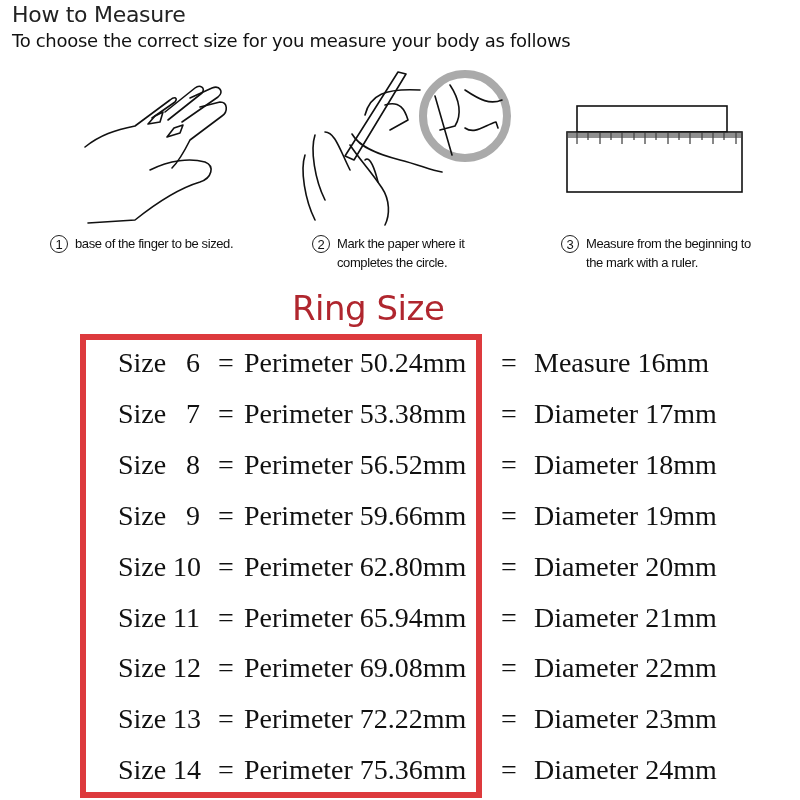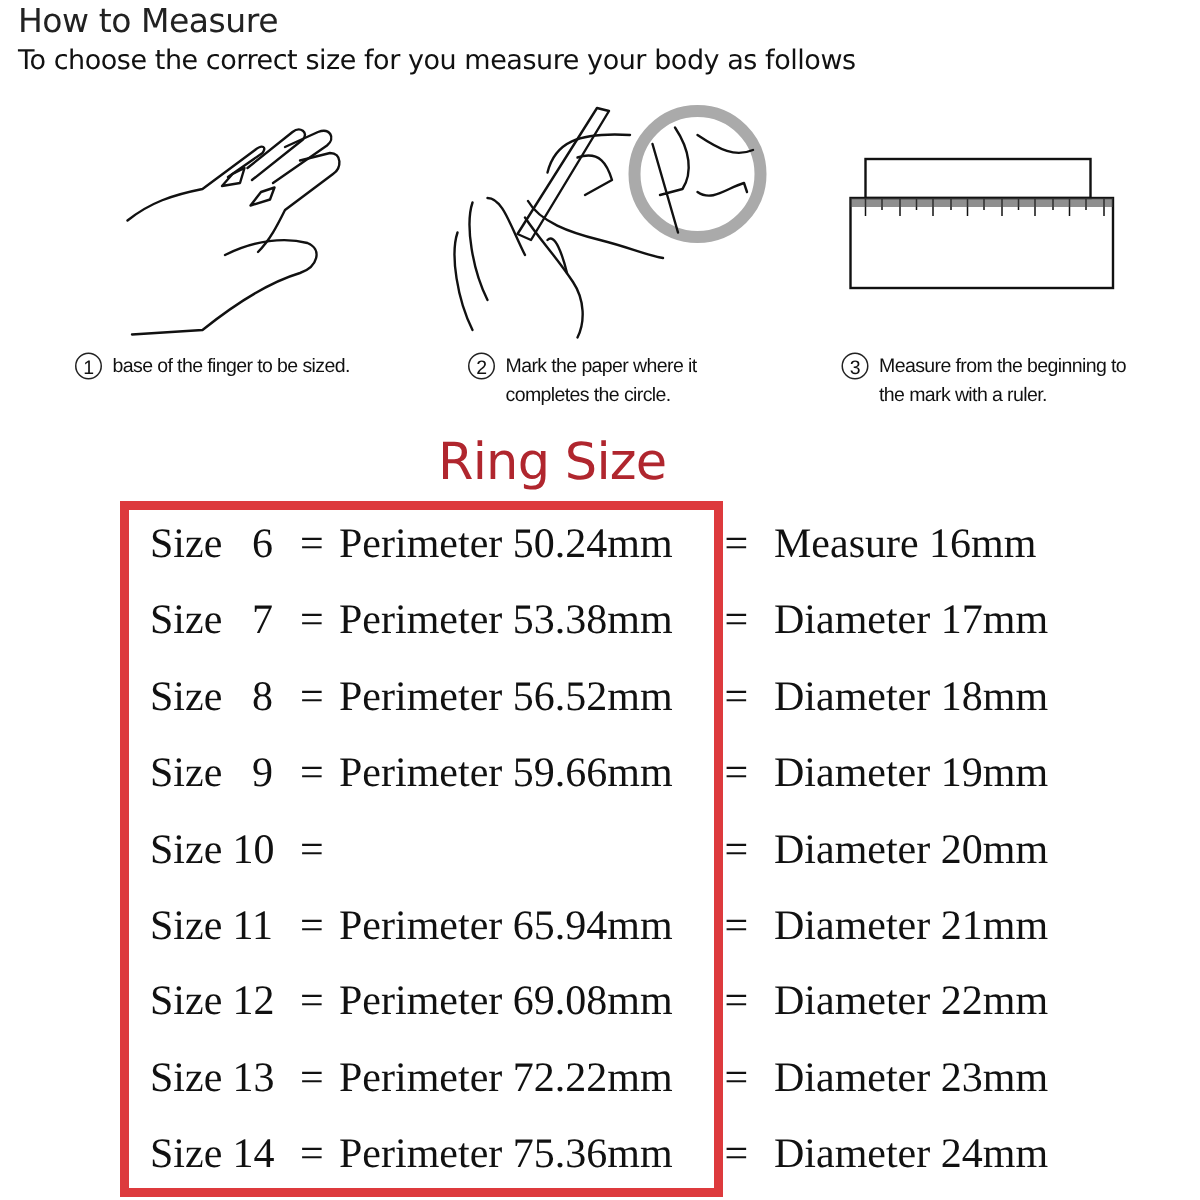--- a/index.html
+++ b/index.html
@@ -6,21 +6,21 @@
   body { width: 800px; height: 800px; position: relative; overflow: hidden; font-family: "DejaVu Sans", sans-serif; color: #111; }
   .title { position: absolute; left: 12px; top: 2px; font-size: 22px; color: #222; letter-spacing: -0.3px; }
   .subtitle { position: absolute; left: 12px; top: 30px; font-size: 18px; color: #111; letter-spacing: -0.3px; }
   .illus { position: absolute; }
   .step { position: absolute; font-family: "Liberation Sans", sans-serif; font-size: 13px; color: #111; line-height: 19px; letter-spacing: -0.4px; }
   .step .num { position: absolute; left: 0; top: 1px; width: 18px; height: 18px; border: 1.4px solid #222; border-radius: 50%; text-align: center; line-height: 18px; font-size: 13px; box-sizing: border-box; }
   .step .txt { margin-left: 25px; }
   .ring-title { position: absolute; left: 292px; top: 288px; font-size: 34px; color: #b0262e; font-family: "DejaVu Sans", sans-serif; letter-spacing: -0.5px; }
   .redbox { position: absolute; left: 80px; top: 334px; width: 402px; height: 464px; border: 6px solid #dd3a3d; box-sizing: border-box; }
   .row { position: absolute; left: 0; width: 800px; height: 40px; font-family: "Liberation Serif", serif; font-size: 28px; color: #111; white-space: pre; }
-  .row span { position: absolute; top: 0; }
+  .row span { position: absolute; top: 0; margin-left: 18px; }
   .c-size { left: 100px; }
   .c-num { }
   .c-eq1 { left: 200px; }
   .c-per { left: 226px; }
   .c-eq2 { left: 483px; }
   .c-dia { left: 516px; }
 </style>
 </head>
 <body>
 
@@ -86,18 +86,18 @@
 </div>
 
 <div class="ring-title">Ring Size</div>
 <div class="redbox"></div>
 
 <div id="rows">
     <div class="row" style="top: 347px;"><span class="c-size">Size</span><span class="c-num" style="left:168px">6</span><span class="c-eq1">=</span><span class="c-per">Perimeter 50.24mm</span><span class="c-eq2">=</span><span class="c-dia">Measure 16mm</span></div>
     <div class="row" style="top: 397.9px;"><span class="c-size">Size</span><span class="c-num" style="left:168px">7</span><span class="c-eq1">=</span><span class="c-per">Perimeter 53.38mm</span><span class="c-eq2">=</span><span class="c-dia">Diameter 17mm</span></div>
     <div class="row" style="top: 448.8px;"><span class="c-size">Size</span><span class="c-num" style="left:168px">8</span><span class="c-eq1">=</span><span class="c-per">Perimeter 56.52mm</span><span class="c-eq2">=</span><span class="c-dia">Diameter 18mm</span></div>
     <div class="row" style="top: 499.7px;"><span class="c-size">Size</span><span class="c-num" style="left:168px">9</span><span class="c-eq1">=</span><span class="c-per">Perimeter 59.66mm</span><span class="c-eq2">=</span><span class="c-dia">Diameter 19mm</span></div>
-    <div class="row" style="top: 550.6px;"><span class="c-size">Size</span><span class="c-num" style="left:155px">10</span><span class="c-eq1">=</span><span class="c-eq2">=</span><span class="c-dia">Diameter 20mm</span></div>
+    <div class="row" style="top: 550.6px;"><span class="c-size">Size</span><span class="c-num" style="left:155px">10</span><span class="c-eq1">=</span><span class="c-per">Perimeter 62.80mm</span><span class="c-eq2">=</span><span class="c-dia">Diameter 20mm</span></div>
     <div class="row" style="top: 601.5px;"><span class="c-size">Size</span><span class="c-num" style="left:155px">11</span><span class="c-eq1">=</span><span class="c-per">Perimeter 65.94mm</span><span class="c-eq2">=</span><span class="c-dia">Diameter 21mm</span></div>
     <div class="row" style="top: 652.4px;"><span class="c-size">Size</span><span class="c-num" style="left:155px">12</span><span class="c-eq1">=</span><span class="c-per">Perimeter 69.08mm</span><span class="c-eq2">=</span><span class="c-dia">Diameter 22mm</span></div>
     <div class="row" style="top: 703.3px;"><span class="c-size">Size</span><span class="c-num" style="left:155px">13</span><span class="c-eq1">=</span><span class="c-per">Perimeter 72.22mm</span><span class="c-eq2">=</span><span class="c-dia">Diameter 23mm</span></div>
     <div class="row" style="top: 754.2px;"><span class="c-size">Size</span><span class="c-num" style="left:155px">14</span><span class="c-eq1">=</span><span class="c-per">Perimeter 75.36mm</span><span class="c-eq2">=</span><span class="c-dia">Diameter 24mm</span></div>
   </div>
 
 </body></html>

